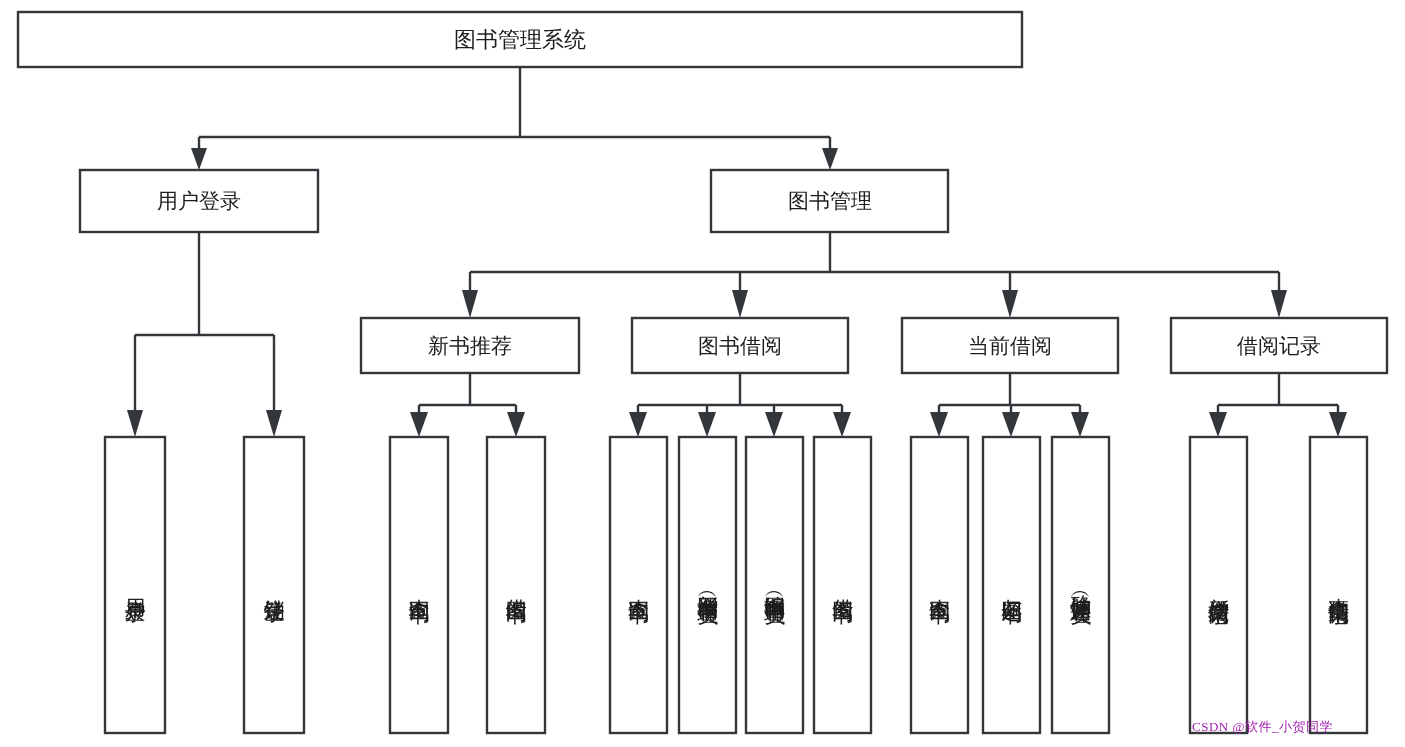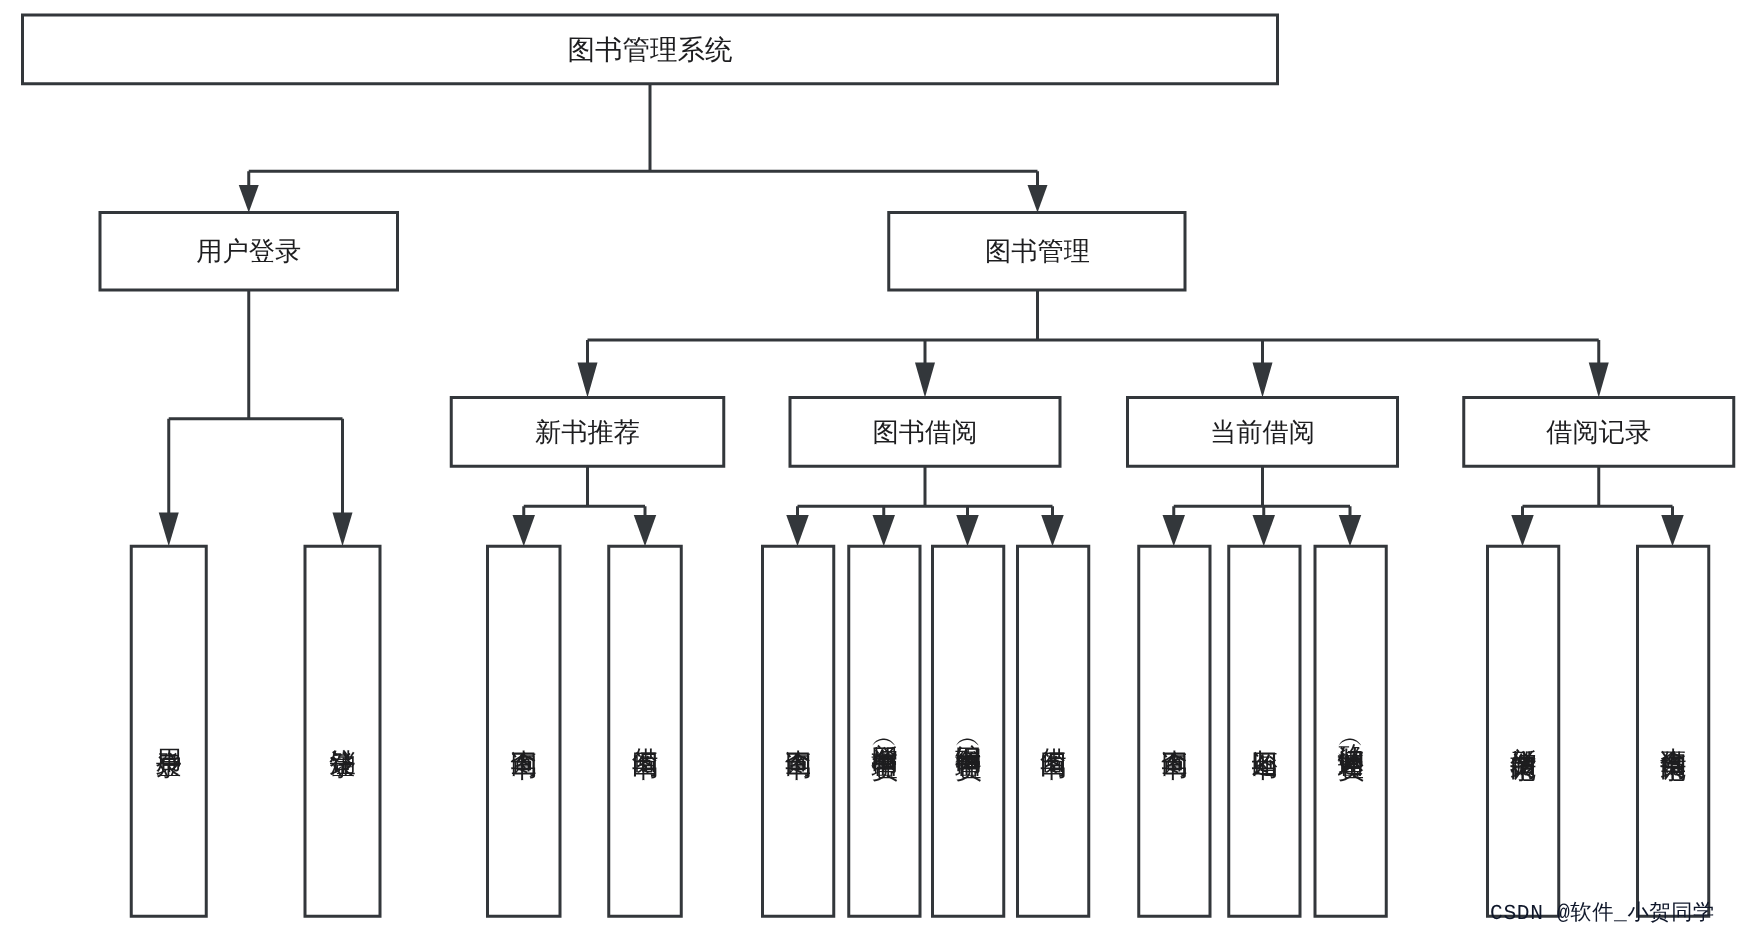--- a/index.html
+++ b/index.html
@@ -63,23 +63,23 @@
     letter-spacing: 1.5px;
     display: flex;
     align-items: center;
     justify-content: center;
     text-align: center;
     white-space: nowrap;
     pointer-events: none;
   }
   .watermark {
     position: absolute;
-    font-family: Liberation Mono, monospace;
-    font-size: 17px;
-    color: #0f172a;
+    font-family: Liberation Serif, serif;
+    font-size: 13px;
+    color: #a21caf;
     white-space: nowrap;
     letter-spacing: 0.5px;
   }
 </style>
 </head>
 <body>
 
 <div id="diagram-root">
 
   <svg class="canvas" viewBox="0 0 1405 747" xmlns="http://www.w3.org/2000/svg">

